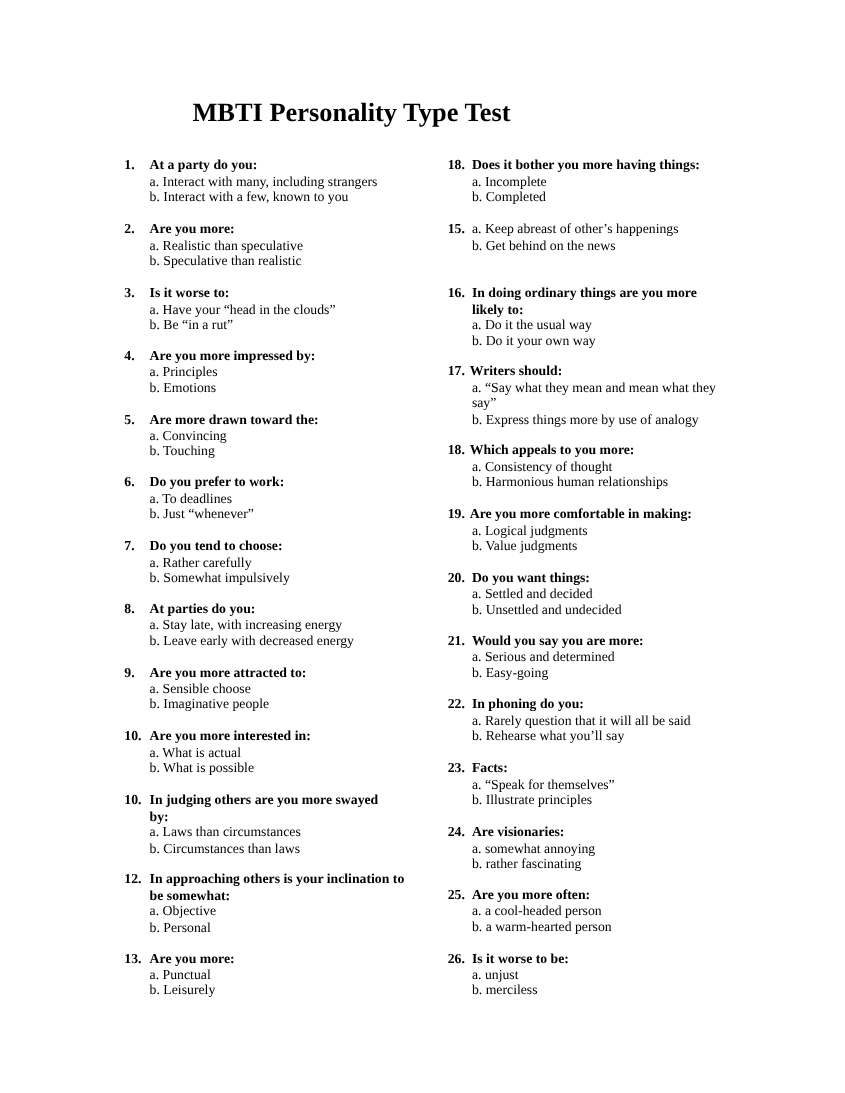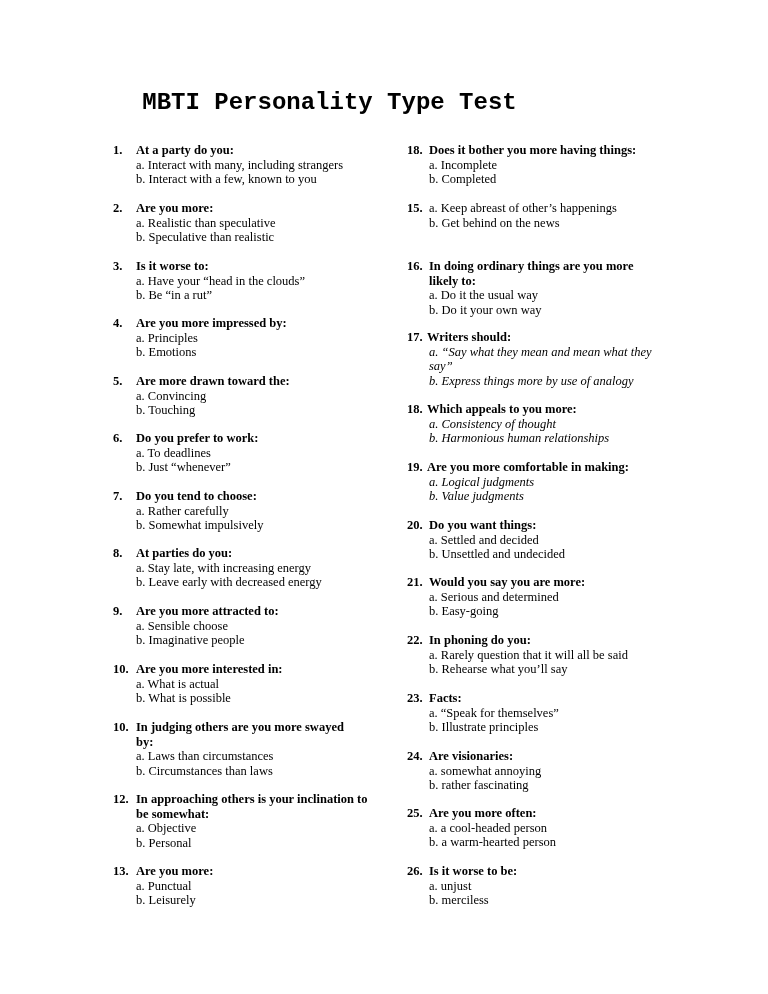--- a/index.html
+++ b/index.html
@@ -1,30 +1,30 @@
 <!DOCTYPE html>
 <html><head>
 <meta charset="utf-8">
 <style>
   html, body { margin: 0; padding: 0; background: #ffffff; }
   body { width: 768px; height: 994px; position: relative; overflow: hidden;
          font-family: "Liberation Serif", "DejaVu Serif", serif; color: #000; }
-  .title { position: absolute; top: 88px; left: 10px; width: 639px; text-align: center;
-           font-weight: bold; font-size: 24px; line-height: 30px; font-family: Liberation Mono, monospace; }
+  .title { position: absolute; top: 88px; left: 0; width: 639px; text-align: center;
+           font-weight: bold; font-size: 24px; line-height: 30px; }
   .q { position: absolute; font-size: 12.5px; line-height: 14.5px; }
   .q .num { position: absolute; left: 0; top: 0; font-weight: bold; }
   .q .body { position: absolute; top: 0; }
   .q .stem { font-weight: bold; }
   .q .opt { font-weight: normal; }
   .left { left: 113px; width: 260px; }
   .left .body { left: 23px; width: 237px; }
   .right { left: 407px; width: 260px; }
   .right .body { left: 22px; width: 238px; }
   .right.tight .body { left: 20px; }
-  .right.tight .opt { padding-left: 2px; font-style: italic; }
+  .right.tight .opt { padding-left: 2px; }
 </style>
 </head>
 <body>
 
 <div class="title">MBTI Personality Type Test</div>
 
 <div class="q left" style="top:143px">
   <span class="num">1.</span>
   <div class="body">
     <div class="stem">At a party do you:</div>

